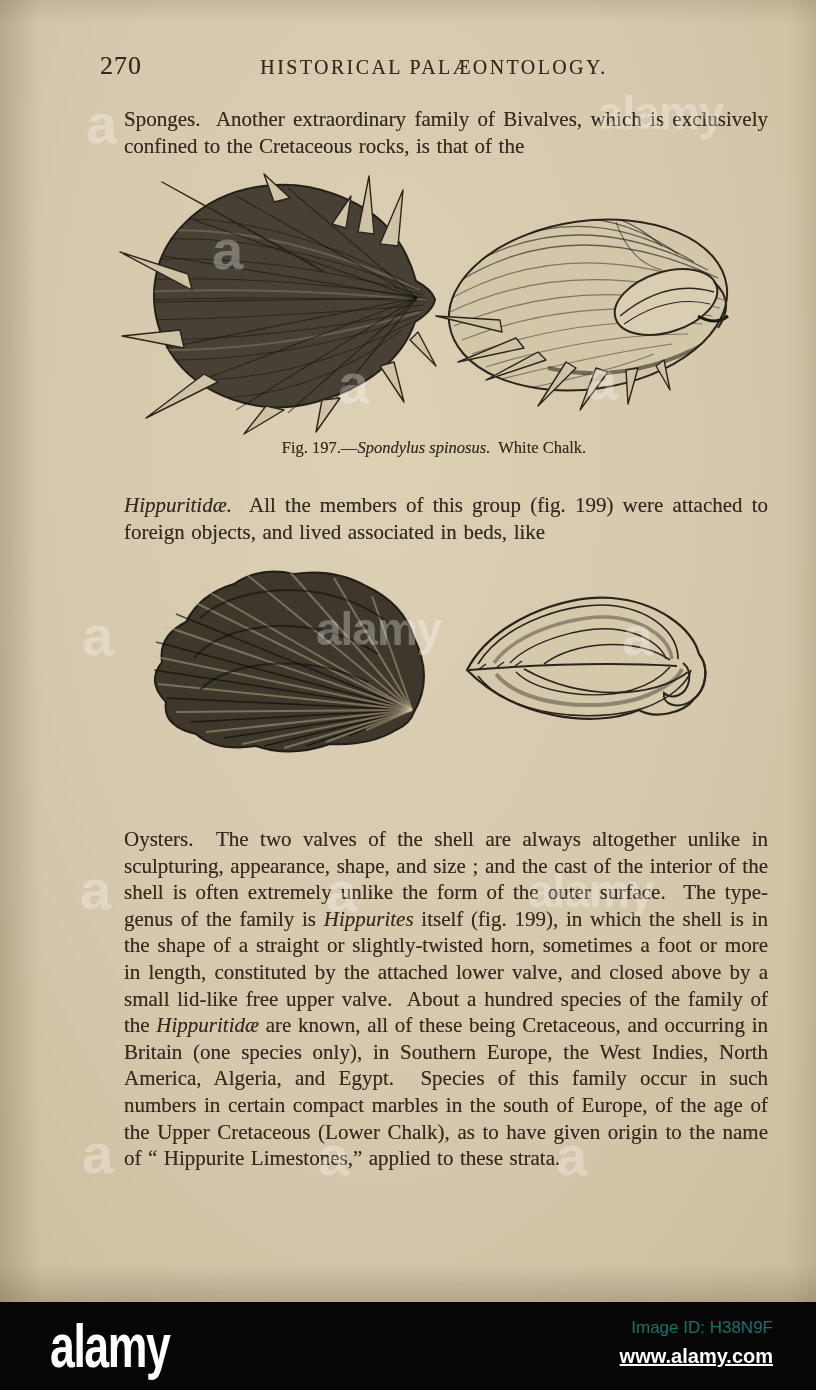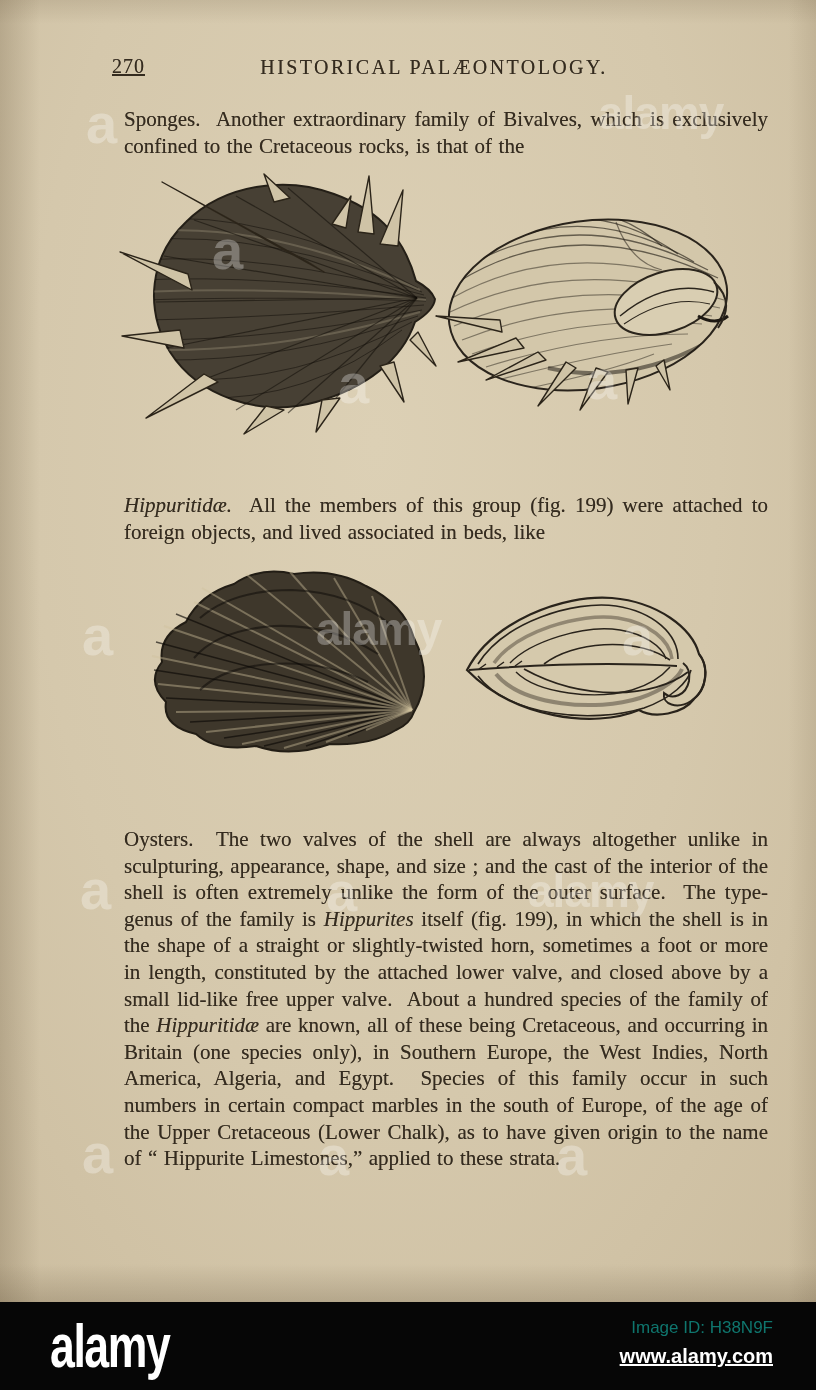--- a/index.html
+++ b/index.html
@@ -15,21 +15,21 @@
   .page::before{
     content:"";position:absolute;inset:0;pointer-events:none;
     background:
       linear-gradient(90deg, rgba(104,87,61,.26), rgba(104,87,61,0) 40px),
       linear-gradient(270deg, rgba(104,87,61,.14), rgba(104,87,61,0) 28px),
       linear-gradient(180deg, rgba(104,87,61,.16), rgba(104,87,61,0) 24px),
       linear-gradient(0deg, rgba(88,73,50,.24), rgba(88,73,50,0) 38px);
   }
   .ink{color:#342b1f;text-shadow:0 0 .5px rgba(52,43,31,.55);}
   .pgnum{
-    position:absolute;left:112px;top:52px;font-size:20px;line-height:28px;letter-spacing:1px;text-decoration:underline;
+    position:absolute;left:100px;top:52px;font-size:26px;line-height:28px;letter-spacing:1px;
   }
   .running-head{
     position:absolute;left:112px;top:53px;width:644px;text-align:center;
     font-size:20px;line-height:28px;letter-spacing:2.4px;
   }
   .bodytext{
     position:absolute;left:112px;width:644px;margin:12px;
     font-size:21px;line-height:27px;text-align:justify;
     white-space:pre-wrap;word-spacing:.06em;
   }
@@ -162,20 +162,21 @@
           <polygon points="398,168 340,192 406,178"></polygon>
           <polygon points="420,182 368,210 428,190"></polygon>
           <polygon points="448,192 420,236 458,198"></polygon>
           <polygon points="478,198 462,240 490,202"></polygon>
           <polygon points="508,200 510,234 520,198"></polygon>
           <polygon points="538,196 552,220 546,190"></polygon>
         </g>
       </g>
     </svg>
   </div>
+  <p class="caption ink" style="top:438px;"><span>Fig. 197.—</span><i>Spondylus spinosus.</i><span>  White Chalk.</span></p>
 
   <p class="bodytext ink" id="p2" style="top:480px;"><i>Hippuritidæ.</i><span>  All the members of this group (fig. 199) were attached to foreign objects, and lived associated in beds, like</span></p>
 
   <div class="figwrap" style="left:142px;top:566px;">
     <svg width="576" height="196" viewBox="0 0 576 196">
 
       <g>
         <path d="M 272,146 Q 292,112 272,72 Q 262,38 224,20 Q 192,2 152,8 Q 118,0 92,18 Q 58,28 44,56 Q 16,70 20,96 Q 4,116 24,136 Q 20,160 54,168 Q 74,186 114,180 Q 148,192 188,178 Q 228,180 254,164 Q 268,158 272,146 Z" fill="#3e372b" stroke="#221d15" stroke-width="2"></path>
         <g stroke="rgba(12,9,6,.65)" stroke-width="1.5">
           <line x1="270" y1="144" x2="34" y2="48"></line>

